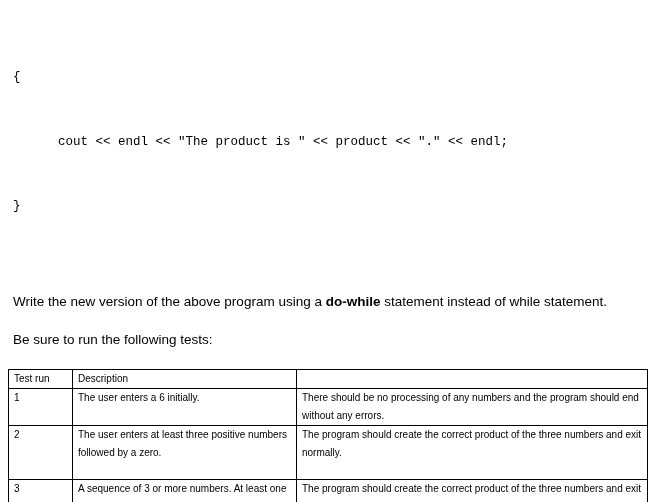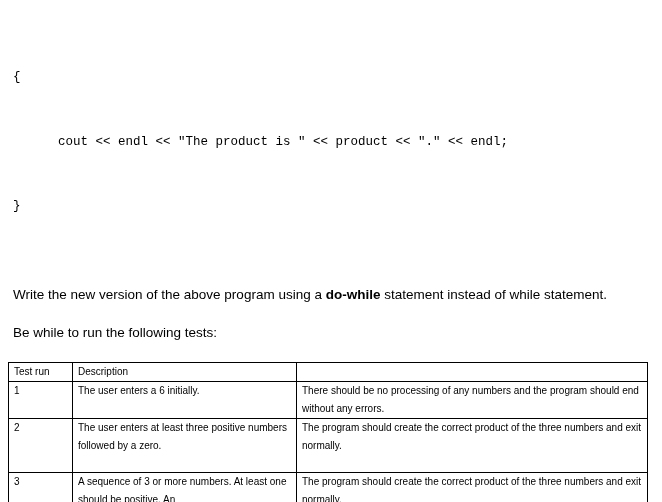--- a/index.html
+++ b/index.html
@@ -21,21 +21,21 @@
     line-height: 21.5px;
     white-space: pre;
     margin-top: 6px;
     color: #000000;
   }
   .para {
     margin: 0;
     line-height: 17px;
     color: #000000;
   }
-  .para-instruction { margin-top: 25px; }
+  .para-instruction { margin-top: 32px; }
   .para-tests { margin-top: 21px; }
   .para b, td b { font-weight: bold; }
   table.test-table {
     border-collapse: collapse;
     table-layout: fixed;
     width: 639px;
     margin-top: 21px;
     margin-left: -5px;
   }
   table.test-table th,
@@ -59,21 +59,21 @@
 <div class="page">
 
   <div class="code">
     <div>{</div>
     <div>      cout &lt;&lt; endl &lt;&lt; "The product is " &lt;&lt; product &lt;&lt; "." &lt;&lt; endl;</div>
     <div>}</div>
   </div>
 
   <p class="para para-instruction"><span>Write the new version of the above program using a </span><b>do-while</b><span> statement instead of while statement.</span></p>
 
-  <p class="para para-tests">Be while to run the following tests:</p>
+  <p class="para para-tests">Be sure to run the following tests:</p>
 
   <table class="test-table">
     <colgroup>
       <col style="width:64px">
       <col style="width:224px">
       <col style="width:351px">
     </colgroup>
     <tbody>
         <tr class="hdr">
       <th>Test run</th>

